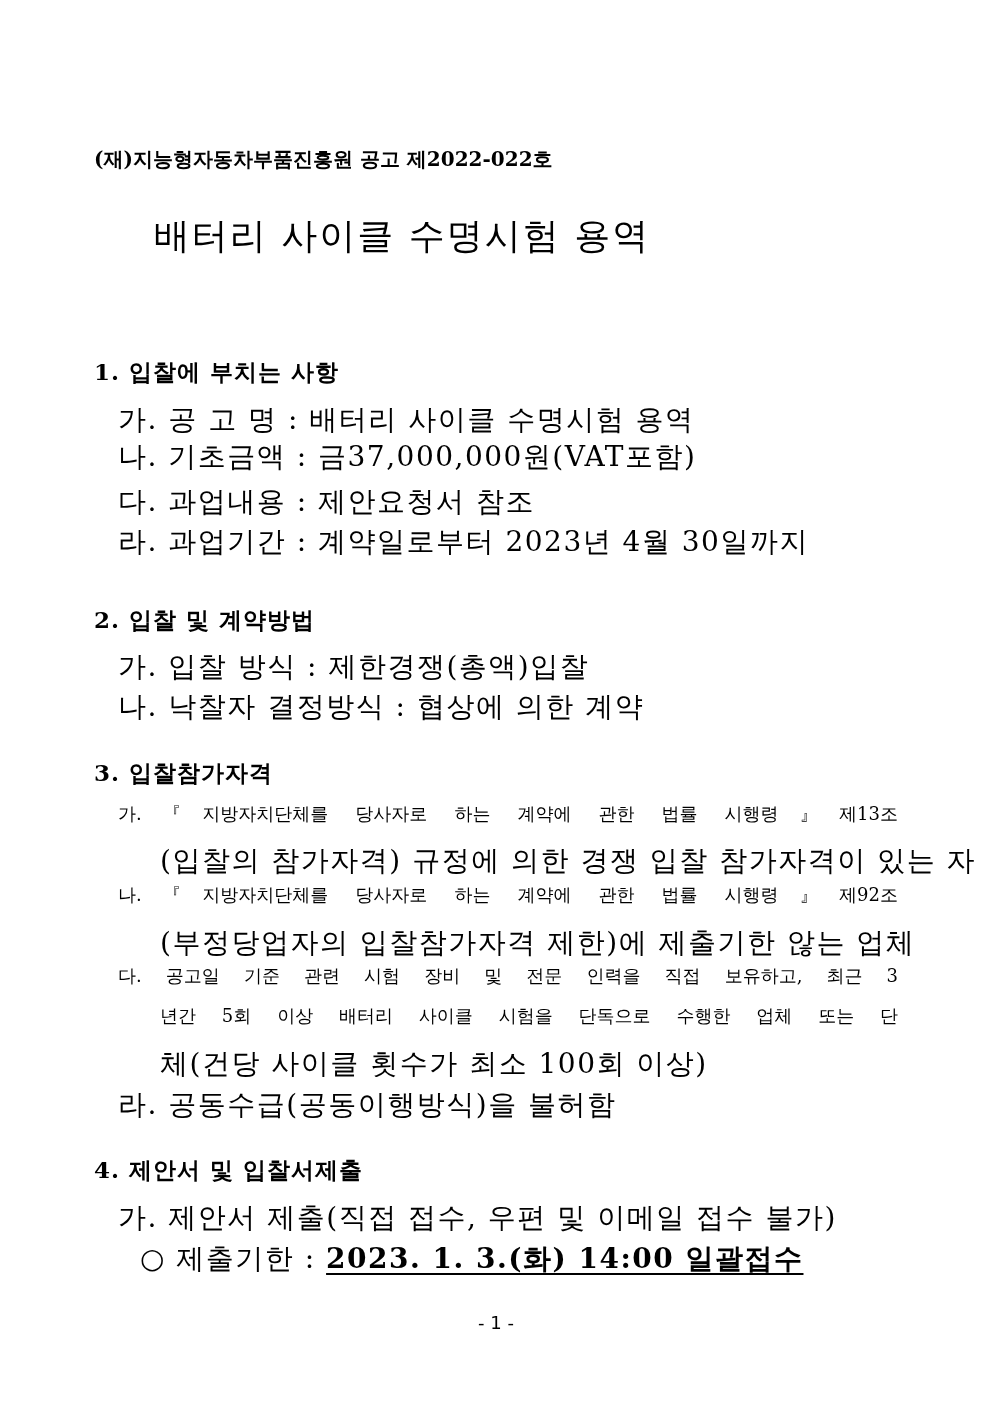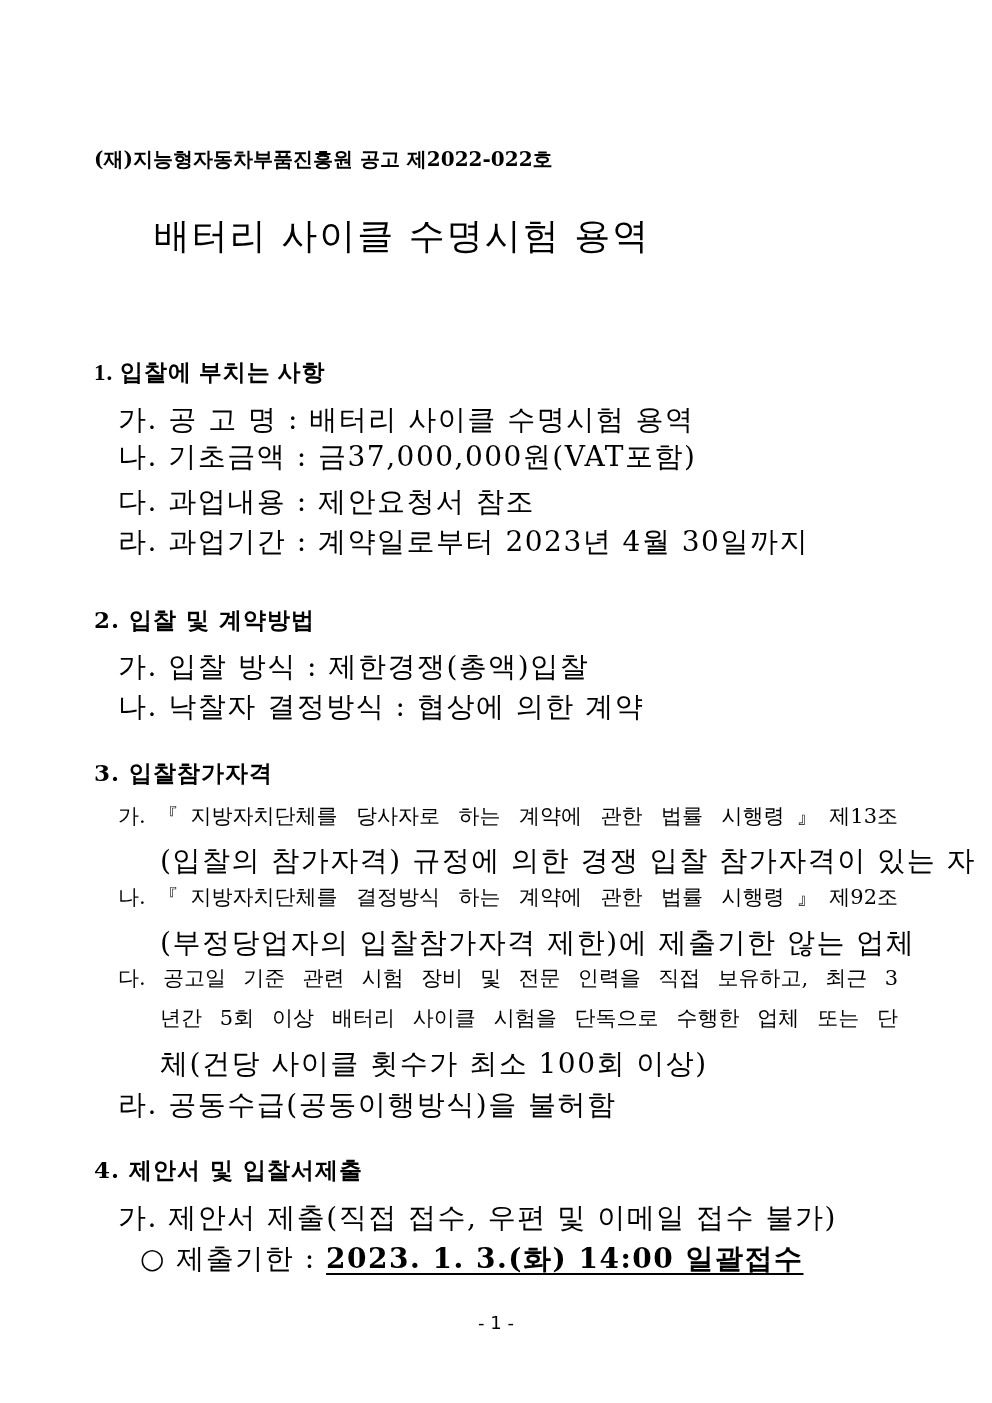--- a/index.html
+++ b/index.html
@@ -17,49 +17,49 @@
     font-size: 36px; letter-spacing: 2px; font-weight: normal;
   }
   .section-heading {
     position: absolute; left: 94px;
     font-size: 23px; font-weight: bold; letter-spacing: 1px;
   }
   .line {
     position: absolute; font-size: 28px; letter-spacing: 1.5px; white-space: nowrap;
   }
   .just {
-    position: absolute; font-size: 21px; white-space: nowrap;
+    position: absolute; font-size: 18px; white-space: nowrap;
     text-align: justify; text-align-last: justify;
   }
   .underline { text-decoration: underline; text-underline-offset: 5px; font-weight: bold; }
   .page-num {
     position: absolute; left: 0; width: 992px; top: 1312px; text-align: center;
     font-family: "DejaVu Sans", "Liberation Sans", sans-serif; font-size: 18px;
   }
 </style>
 </head>
 <body>
 
 <div class="notice-no">(재)지능형자동차부품진흥원 공고 제2022-022호</div>
 <div class="doc-title">배터리 사이클 수명시험 용역</div>
 
-<div class="section-heading" style="top:357px;font-family:Liberation Serif, serif;">1. 입찰에 부치는 사항</div>
+<div class="section-heading" style="top:357px;">1. 입찰에 부치는 사항</div>
 <div class="line" style="left:118px; top:401px;">가. 공 고 명 : 배터리 사이클 수명시험 용역</div>
 <div class="line" style="left:118px; top:438px;">나. 기초금액 : 금37,000,000원(VAT포함)</div>
 <div class="line" style="left:118px; top:483px;">다. 과업내용 : 제안요청서 참조</div>
 <div class="line" style="left:118px; top:523px;">라. 과업기간 : 계약일로부터 2023년 4월 30일까지</div>
 
 <div class="section-heading" style="top:605px;">2. 입찰 및 계약방법</div>
 <div class="line" style="left:118px; top:648px;">가. 입찰 방식 : 제한경쟁(총액)입찰</div>
 <div class="line" style="left:118px; top:688px;">나. 낙찰자 결정방식 : 협상에 의한 계약</div>
 
 <div class="section-heading" style="top:758px;text-align:right;">3. 입찰참가자격</div>
 <div class="just" style="left:118px; top:802px; width:780px;">가.『지방자치단체를 당사자로 하는 계약에 관한 법률 시행령』제13조</div>
 <div class="line" style="left:160px; top:842px;">(입찰의 참가자격) 규정에 의한 경쟁 입찰 참가자격이 있는 자</div>
-<div class="just" style="left:118px; top:883px; width:780px;">나.『지방자치단체를 결정방식 하는 계약에 관한 법률 시행령』제92조</div>
+<div class="just" style="left:118px; top:883px; width:780px;">나.『지방자치단체를 당사자로 하는 계약에 관한 법률 시행령』제92조</div>
 <div class="line" style="left:160px; top:924px;">(부정당업자의 입찰참가자격 제한)에 제출기한 않는 업체</div>
 <div class="just" style="left:118px; top:964px; width:780px;">다. 공고일 기준 관련 시험 장비 및 전문 인력을 직접 보유하고, 최근 3</div>
 <div class="just" style="left:160px; top:1004px; width:738px;">년간 5회 이상 배터리 사이클 시험을 단독으로 수행한 업체 또는 단</div>
 <div class="line" style="left:160px; top:1045px;">체(건당 사이클 횟수가 최소 100회 이상)</div>
 <div class="line" style="left:118px; top:1086px;">라. 공동수급(공동이행방식)을 불허함</div>
 
 <div class="section-heading" style="top:1155px;">4. 제안서 및 입찰서제출</div>
 <div class="line" style="left:118px; top:1199px;">가. 제안서 제출(직접 접수, 우편 및 이메일 접수 불가)</div>
 <div class="line" style="left:140px; top:1240px;">
   <span>○</span>

